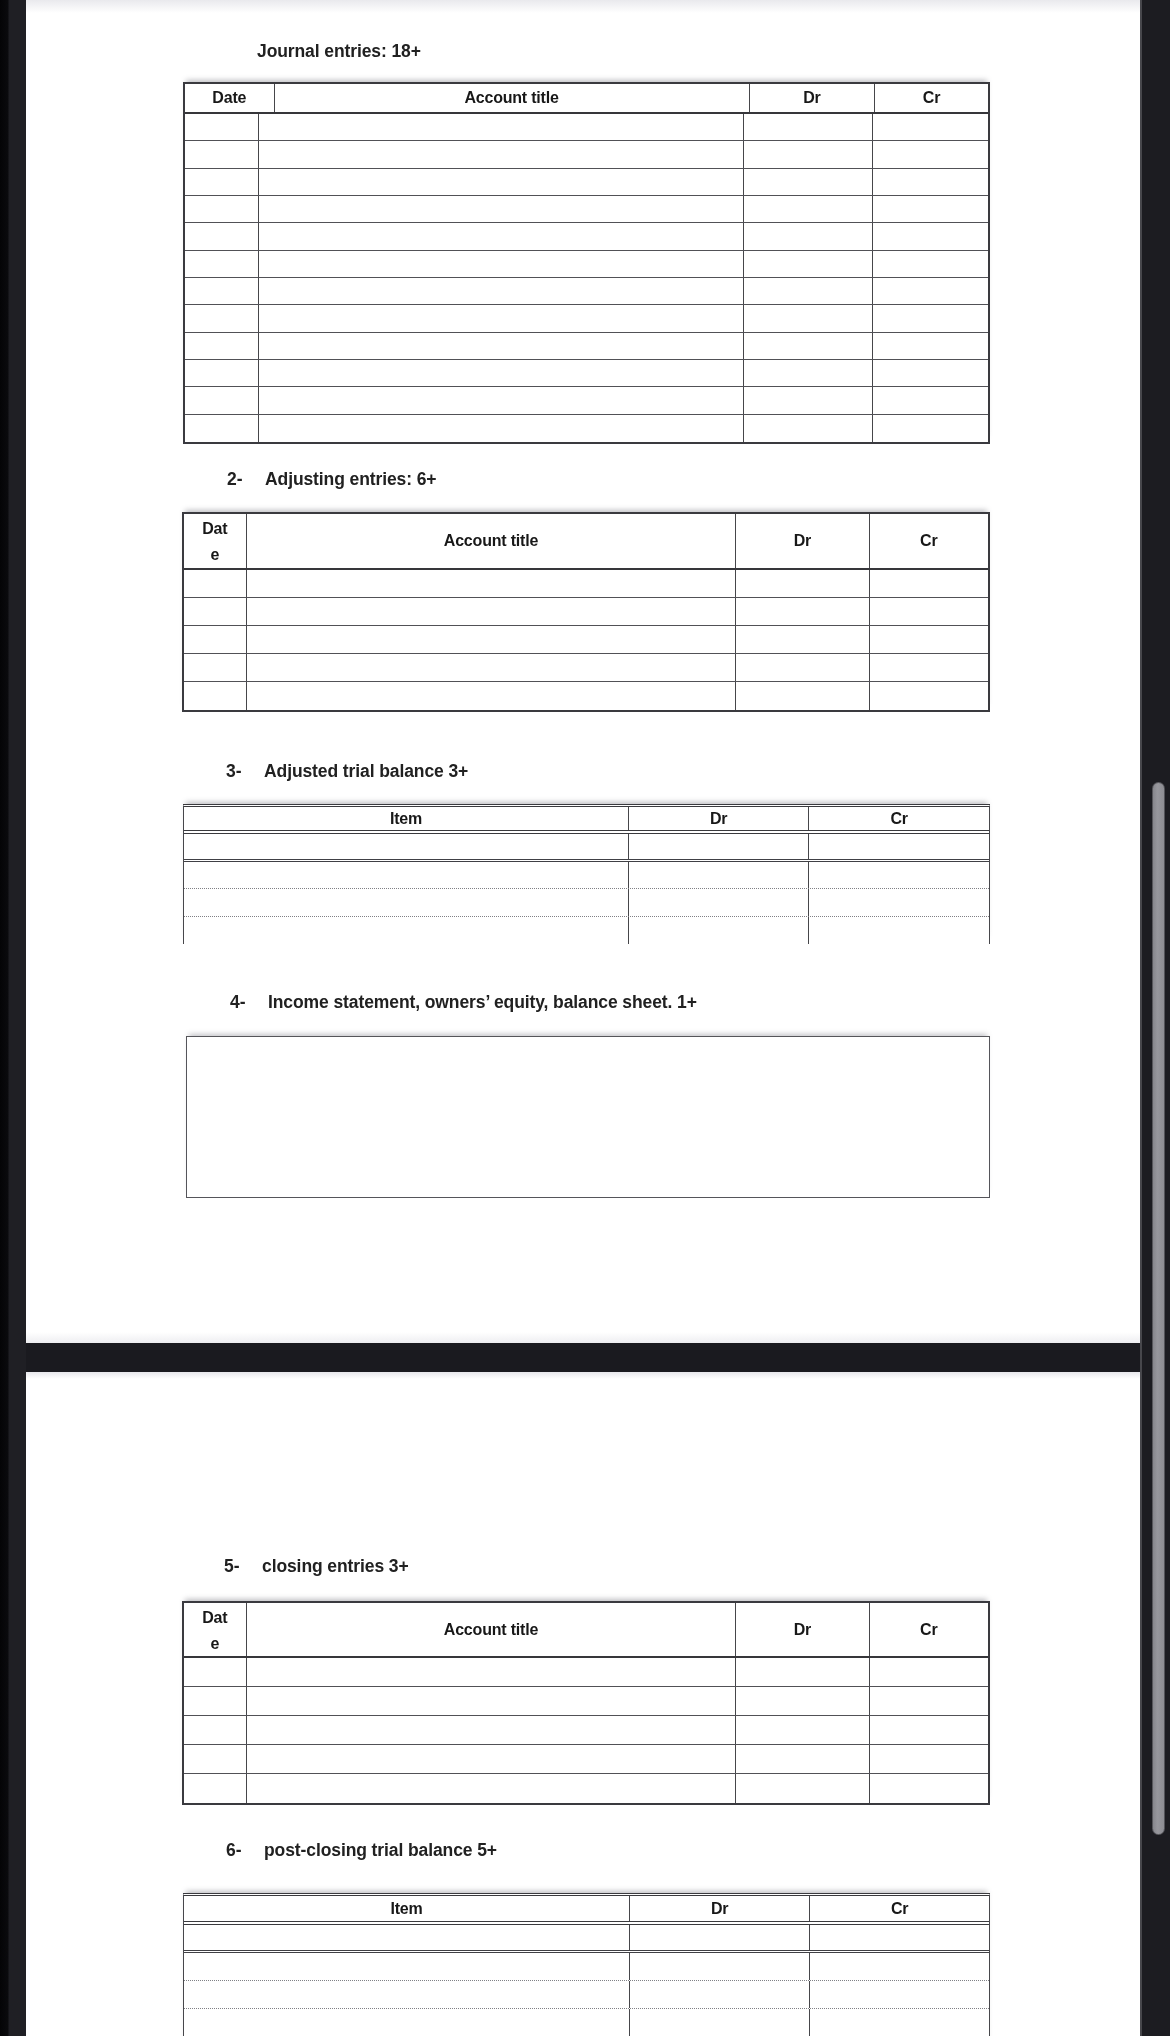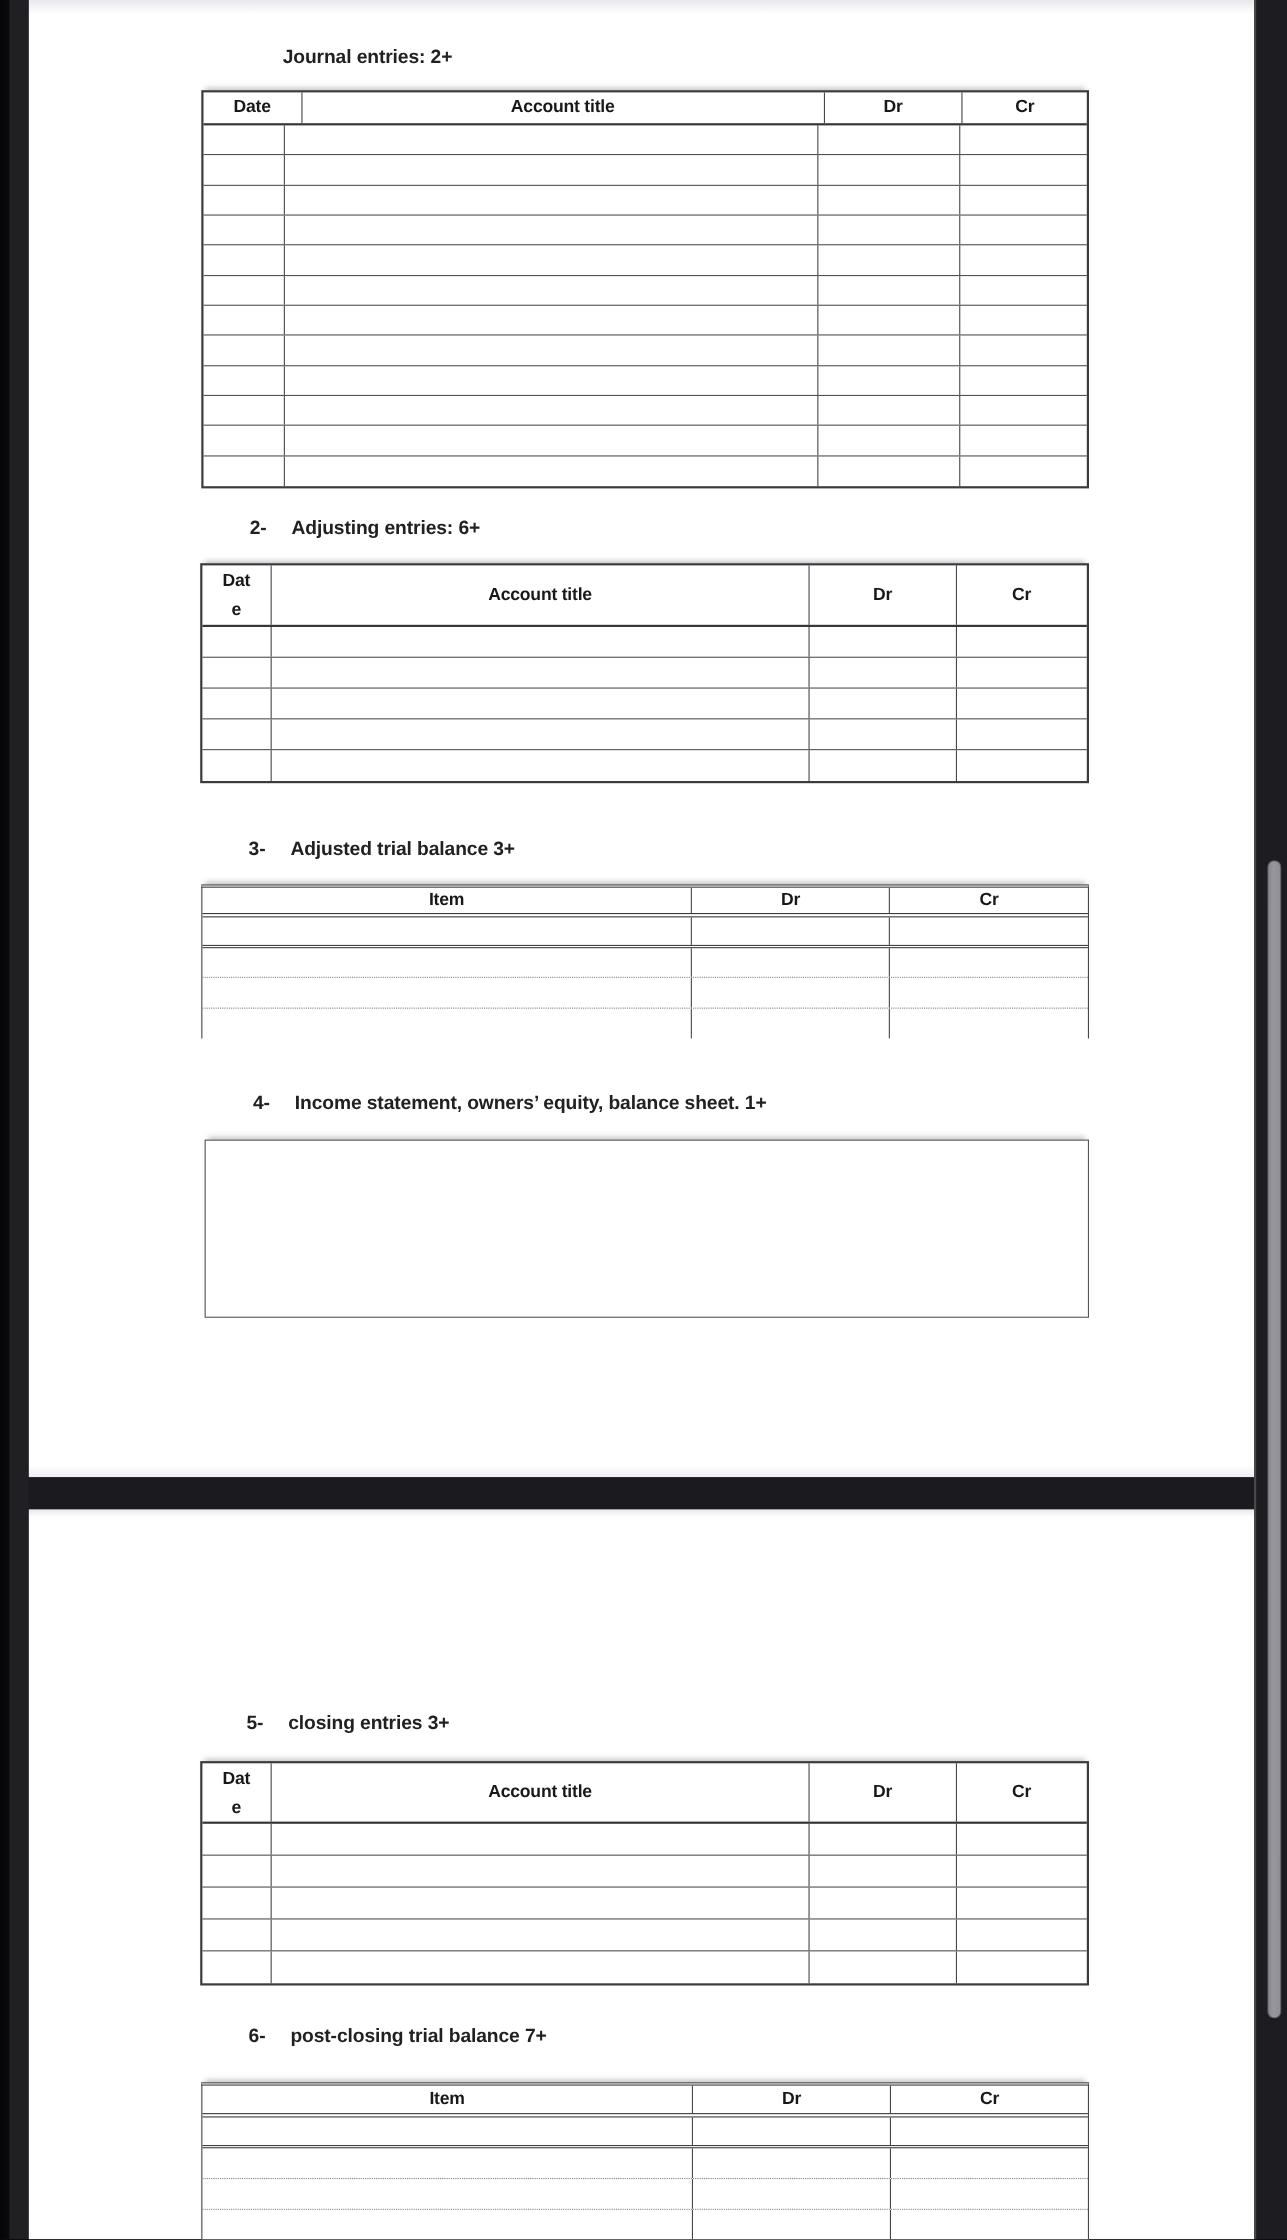--- a/index.html
+++ b/index.html
@@ -50,41 +50,41 @@
 <body>
 
 <div class="screen">
 
   <div class="page page1"></div>
   <div class="page page2"></div>
   <div class="page-gap"></div>
 
   <div class="heading" style="left:219px;top:41px;">
     <span class="num"></span>
-    <span>Journal entries: 2+</span>
+    <span>Journal entries: 18+</span>
   </div>
   <div class="heading" style="left:227px;top:469px;">
     <span class="num">2-</span>
     <span>Adjusting entries: 6+</span>
   </div>
   <div class="heading" style="left:226px;top:761px;">
     <span class="num">3-</span>
     <span>Adjusted trial balance 3+</span>
   </div>
   <div class="heading" style="left:230px;top:992px;">
     <span class="num">4-</span>
     <span>Income statement, owners’ equity, balance sheet. 1+</span>
   </div>
   <div class="heading" style="left:224px;top:1556px;">
     <span class="num">5-</span>
     <span>closing entries 3+</span>
   </div>
   <div class="heading" style="left:226px;top:1840px;">
     <span class="num">6-</span>
-    <span>post-closing trial balance 7+</span>
+    <span>post-closing trial balance 5+</span>
   </div>
 
   <div class="doc-table solid" style="left: 183px; top: 82px; width: 807px;">
       <div class="trow hdr-row" style="height: 30px; border-bottom: 2px solid rgb(54, 54, 58);">
         <div class="tcell hdr-cell" style="width: 92px;">Date</div>
         <div class="tcell hdr-cell" style="width: 488px;">Account title</div>
         <div class="tcell hdr-cell" style="width: 129px;">Dr</div>
         <div class="tcell hdr-cell" style="width: 116px;">Cr</div>
       </div>
       <div class="trow" style="height: 27.33px; border-bottom: 1.5px solid rgb(81, 81, 86);">

